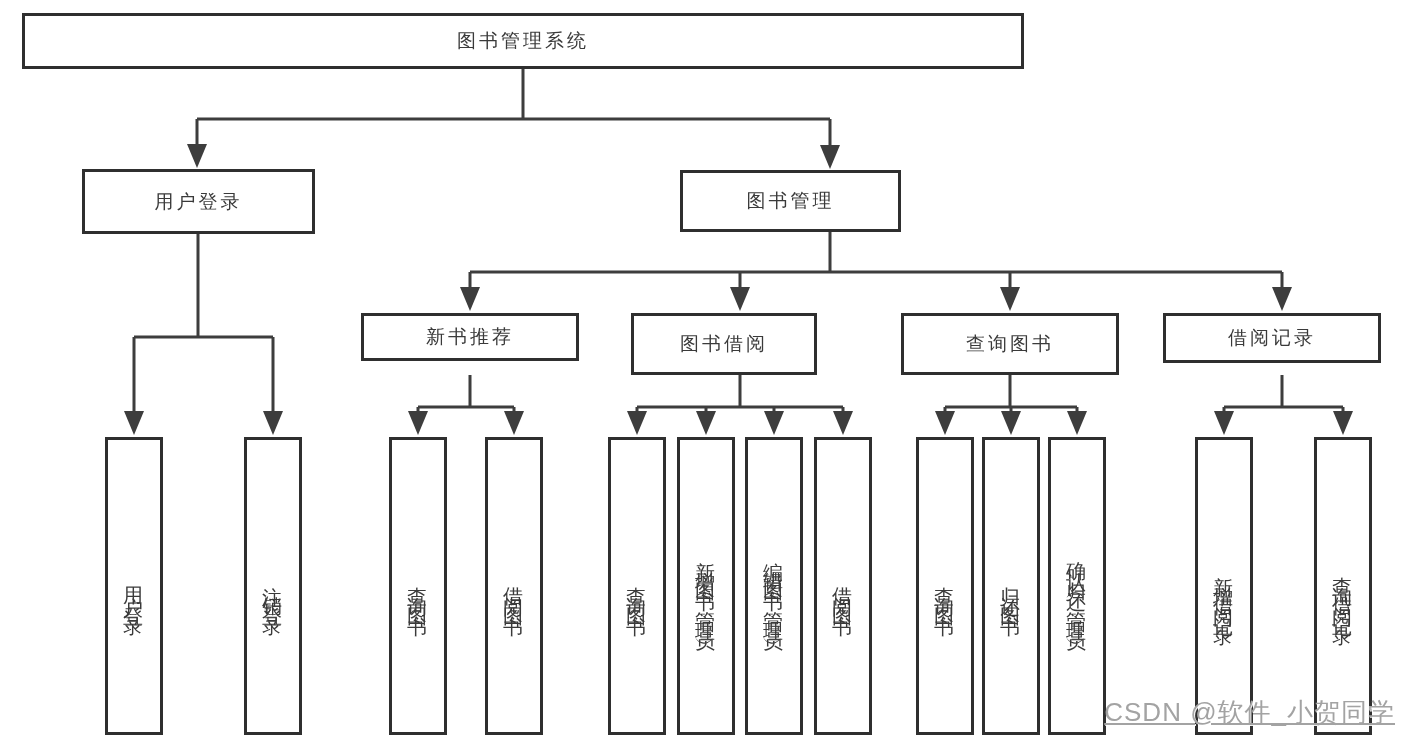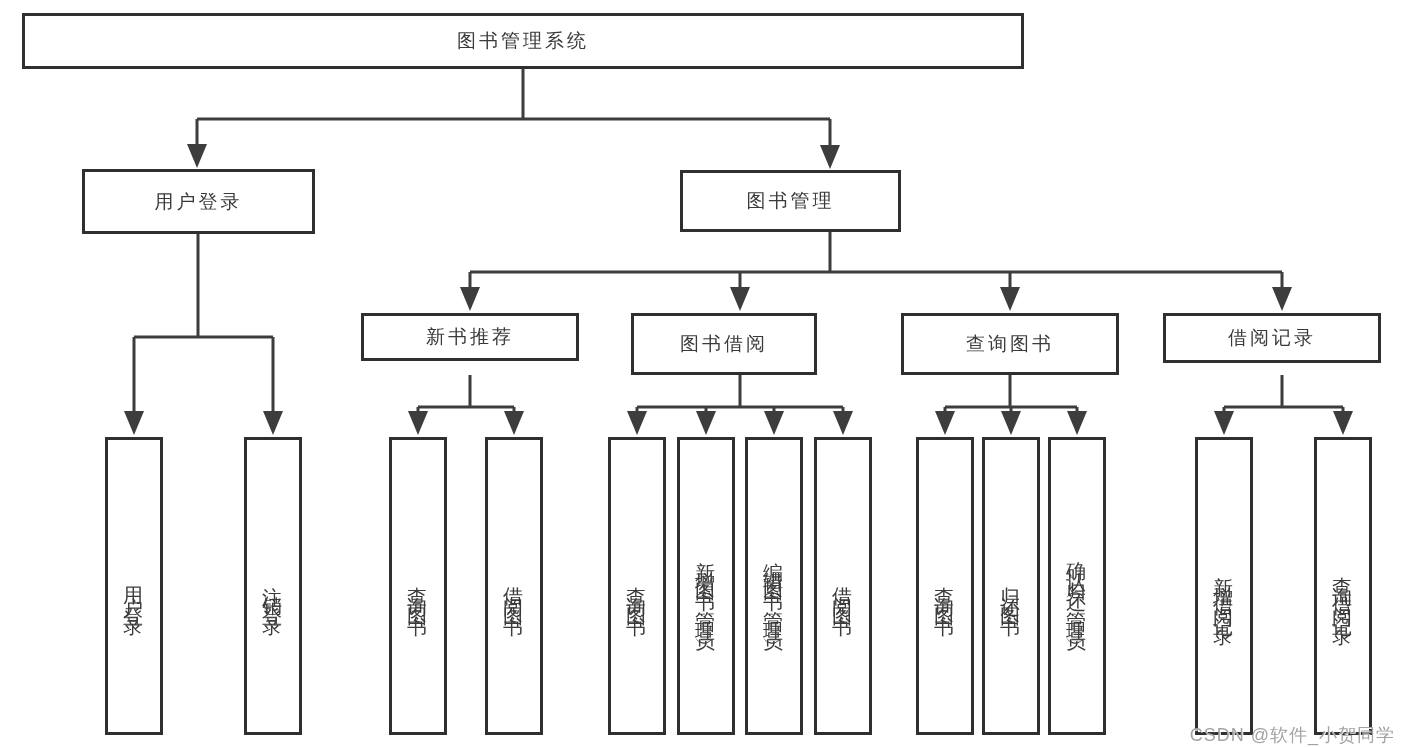--- a/index.html
+++ b/index.html
@@ -41,26 +41,27 @@
     writing-mode:vertical-rl;
     text-orientation:mixed;
     font-size:20px;
     letter-spacing:10px;
     margin-bottom:-10px;
     white-space:nowrap;
   }
   .watermark{
     position:absolute;
     right:10px;
-    bottom:0;
-    font-size:18px;
+    bottom:17px;
+    font-size:26px;
     color:var(--watermark);
     letter-spacing:1px;
     white-space:nowrap;
     text-shadow:1px 1px 0 rgba(255,255,255,0.9);
+    text-decoration:underline;
   }
 </style>
 </head>
 <body>
 
 <div class="stage">
 
   <svg class="connector" width="1405" height="747" viewBox="0 0 1405 747">
 
     <g>

